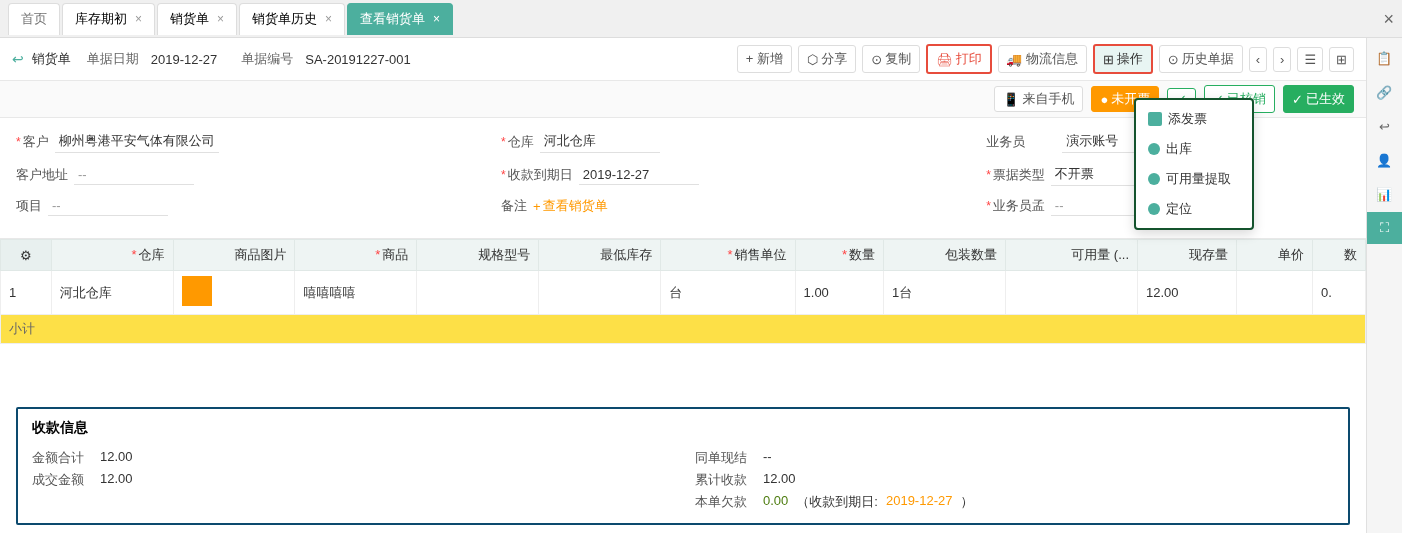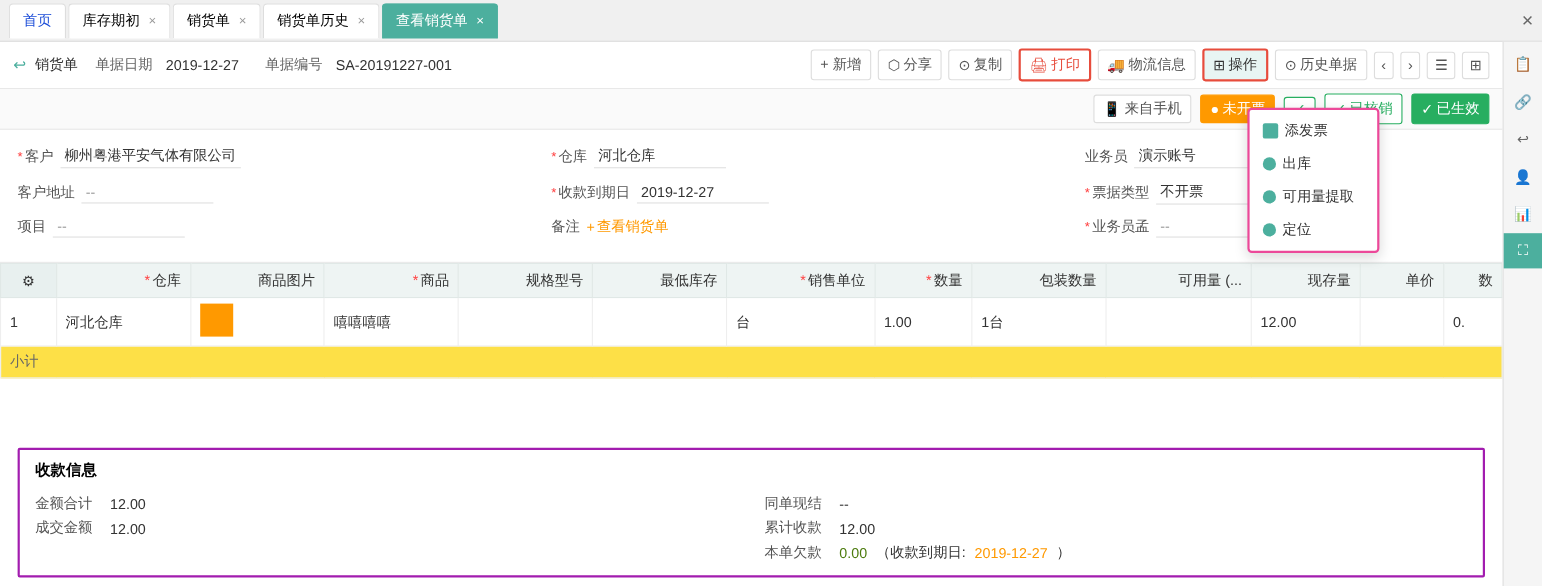--- a/index.html
+++ b/index.html
@@ -11,21 +11,21 @@
       height: 38px; padding: 0 8px; gap: 2px; position: relative;
     }
     .tab {
       display: flex; align-items: center; padding: 6px 12px; border-radius: 4px 4px 0 0;
       border: 1px solid #ddd; border-bottom: none; background: #fff; cursor: pointer;
       height: 32px; gap: 4px; white-space: nowrap;
     }
     .tab.active { background: #4CAF9E; color: #fff; border-color: #4CAF9E; }
     .tab .close-btn { color: #999; font-size: 12px; margin-left: 4px; cursor: pointer; }
     .tab.active .close-btn { color: #fff; }
-    .tab-home { background: #fff; color: #1d4ed8; }
+    .tab-home { background: #fff; color: #737373; }
     .window-close { position: absolute; right: 8px; top: 50%; transform: translateY(-50%); cursor: pointer; color: #666; font-size: 18px; }
 
     
     .main-area { background: #fff; height: calc(533px - 38px); display: flex; flex-direction: column; }
 
     
     .toolbar {
       display: flex; align-items: center; padding: 6px 12px; border-bottom: 1px solid #e8e8e8;
       background: #fff; gap: 8px; flex-wrap: wrap;
     }
@@ -86,30 +86,30 @@
     table { width: 100%; border-collapse: collapse; }
     thead tr { background: #eef4f3; }
     th { padding: 6px 8px; text-align: right; border: 1px solid #e0e8e6; color: #333; white-space: nowrap; font-weight: 500; }
     td { padding: 5px 8px; border: 1px solid #eee; color: #333; white-space: nowrap; }
     tr.data-row td { background: #fff; }
     tr.subtotal-row td { background: #fde047; color: #666; }
     .required-star { color: #f44; margin-right: 2px; }
     .gear-col { background: #e8f0ef; text-align: center; }
     .bottom-panel-title { font-weight: bold; font-size: 14px; margin-bottom: 10px; }
     .payment-grid { display: grid; grid-template-columns: 1fr 1fr; gap: 4px 24px; }
-    .payment-row { display: flex; align-items: center; gap: 8px; padding: 2px 0; }
+    .payment-row { display: flex; align-items: flex-start; gap: 8px; padding: 2px 0; }
     .payment-label { color: #555; min-width: 60px; }
     .payment-value { color: #333; }
     .payment-value.red { color: #4d7c0f; }
     .payment-value.orange { color: #ff9900; }
 
     
     .dropdown-menu {
       position: absolute; top: 98px; right: 148px; background: #fff;
-      border: 2px solid #ec4899; border-radius: 4px; box-shadow: 0 4px 12px rgba(0,0,0,0.15);
+      border: 2px solid #14532d; border-radius: 4px; box-shadow: 0 4px 12px rgba(0,0,0,0.15);
       z-index: 1000; min-width: 120px; padding: 4px 0;
     }
     .dropdown-item {
       display: flex; align-items: center; gap: 6px; padding: 6px 12px;
       cursor: pointer; color: #333; white-space: nowrap;
     }
     .dropdown-icon-sq { width: 14px; height: 14px; background: #4CAF9E; border-radius: 2px; display: inline-block; }
     .dropdown-icon-circle { width: 12px; height: 12px; border-radius: 50%; background: #4CAF9E; display: inline-block; }
 
     
@@ -122,21 +122,21 @@
     .right-icon-btn {
       width: 32px; height: 32px; display: flex; align-items: center; justify-content: center;
       cursor: pointer; color: #666; border-radius: 3px; font-size: 14px;
     }
     .right-icon-btn.active-green { background: #4CAF9E; color: #fff; border-radius: 0; width: 36px; }
 
     .product-img { width: 30px; height: 30px; background: #ff9900; display: inline-flex; align-items: center; justify-content: center; }
 
     
     .bottom-panel-wrapper {
-      border: 2px solid #a21caf; margin: 8px 16px; border-radius: 2px; padding: 10px 14px;
+      border: 2px solid #0c4a6e; margin: 8px 16px; border-radius: 2px; padding: 10px 14px;
     }
   </style>
 </head>
 <body>
 
 <div style="position: relative; width: 1402px; height: 533px; overflow: hidden;">
 
   <div class="tab-bar">
     <div class="tab tab-home">
       <span>首页</span>
@@ -240,21 +240,21 @@
         <div class="form-field" style="flex: 2;">
           <span class="form-field-label">*</span>
           <span class="form-field-name">客户</span>
           <span class="form-field-value">柳州粤港平安气体有限公司</span>
         </div>
         <div class="form-field" style="flex: 2;">
           <span class="form-field-label">*</span>
           <span class="form-field-name">仓库</span>
           <span class="form-field-value">河北仓库</span>
         </div>
-        <div class="form-field" style="flex: 1.5;">
+        <div class="form-field" style="flex: 1.5; gap: 31px;">
           <span class="form-field-name">业务员</span>
           <span class="form-field-value">演示账号</span>
         </div>
       </div>
       <div class="form-row">
         <div class="form-field" style="flex: 2;">
           <span class="form-field-name">客户地址</span>
           <span class="form-field-value form-field-empty">--</span>
         </div>
         <div class="form-field" style="flex: 2;">

